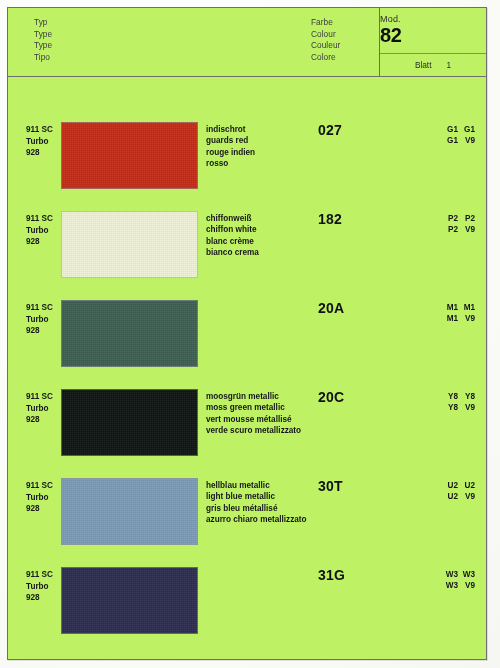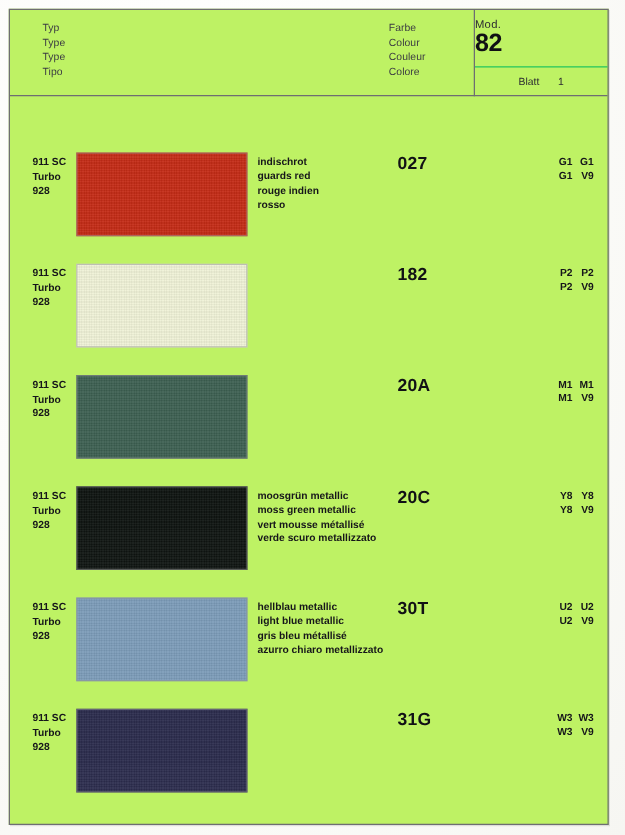--- a/index.html
+++ b/index.html
@@ -254,20 +254,26 @@
 
     <div class="row row-1">
       <div class="type-col">
         <div>911 SC</div>
         <div>Turbo</div>
         <div>928</div>
       </div>
       <div class="swatch" style="background-color: rgb(239, 242, 215);">
           <div class="swatch-grain"></div>
         </div>
+      <div class="name-col">
+        <div>chiffonweiß</div>
+        <div>chiffon white</div>
+        <div>blanc crème</div>
+        <div>bianco crema</div>
+      </div>
       <div class="code-col">182</div>
       <div class="ref-col">
         <div><span>P2</span><span class="r2">P2</span></div>
         <div><span>P2</span><span class="r2">V9</span></div>
       </div>
     </div>
 
     <div class="row row-2">
       <div class="type-col">
         <div>911 SC</div>

